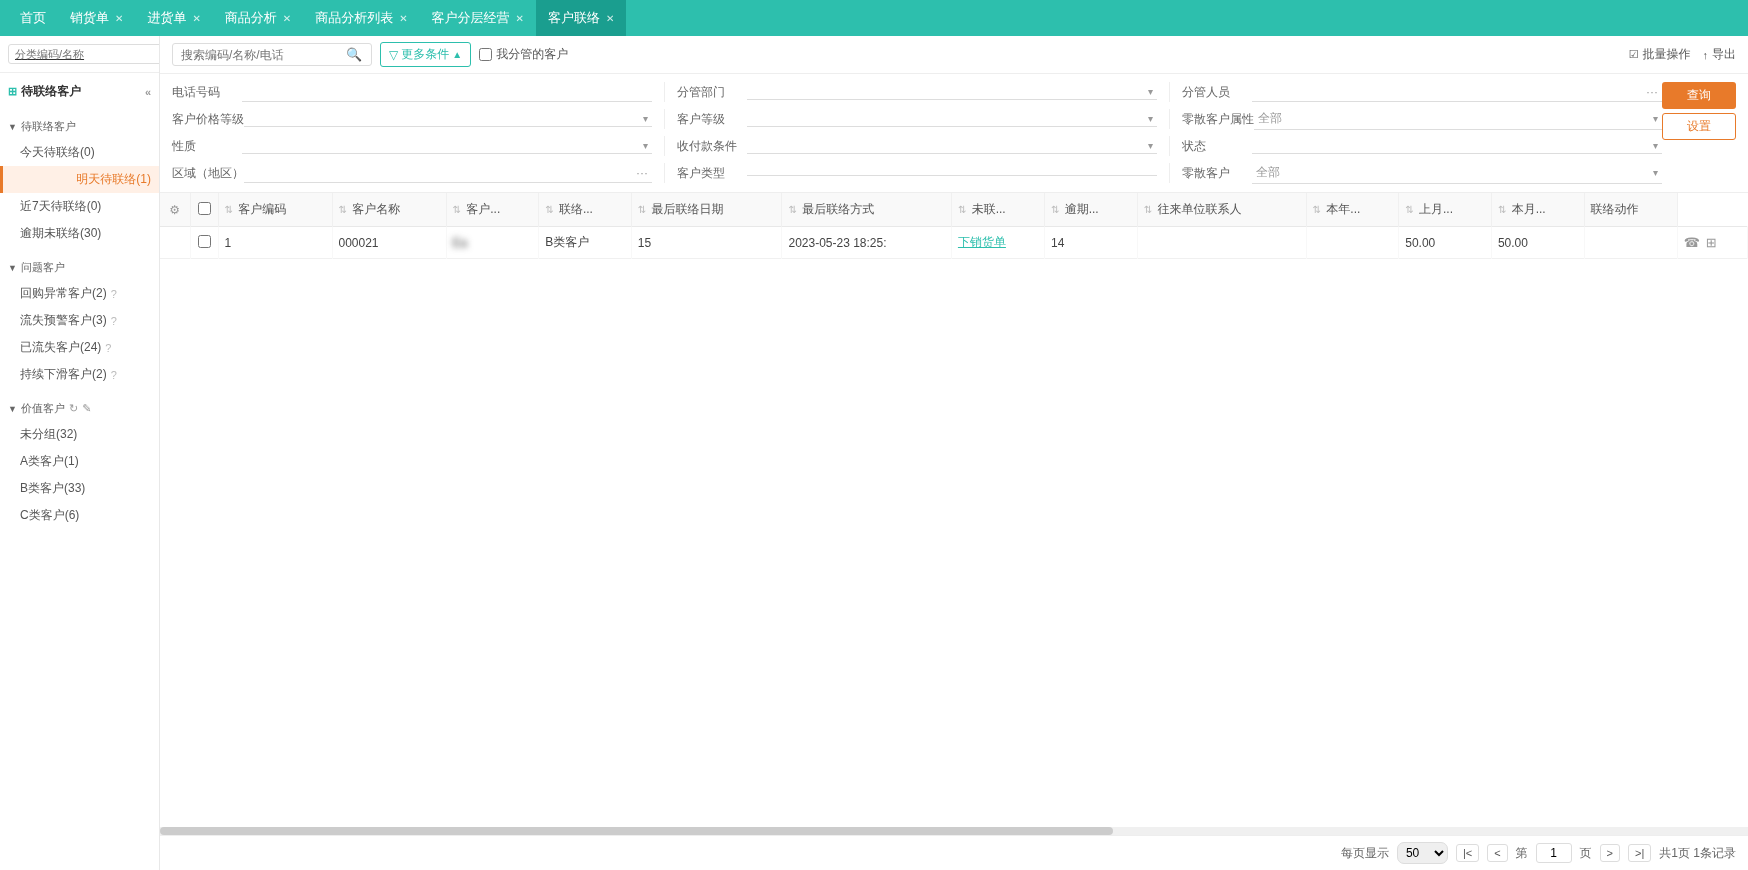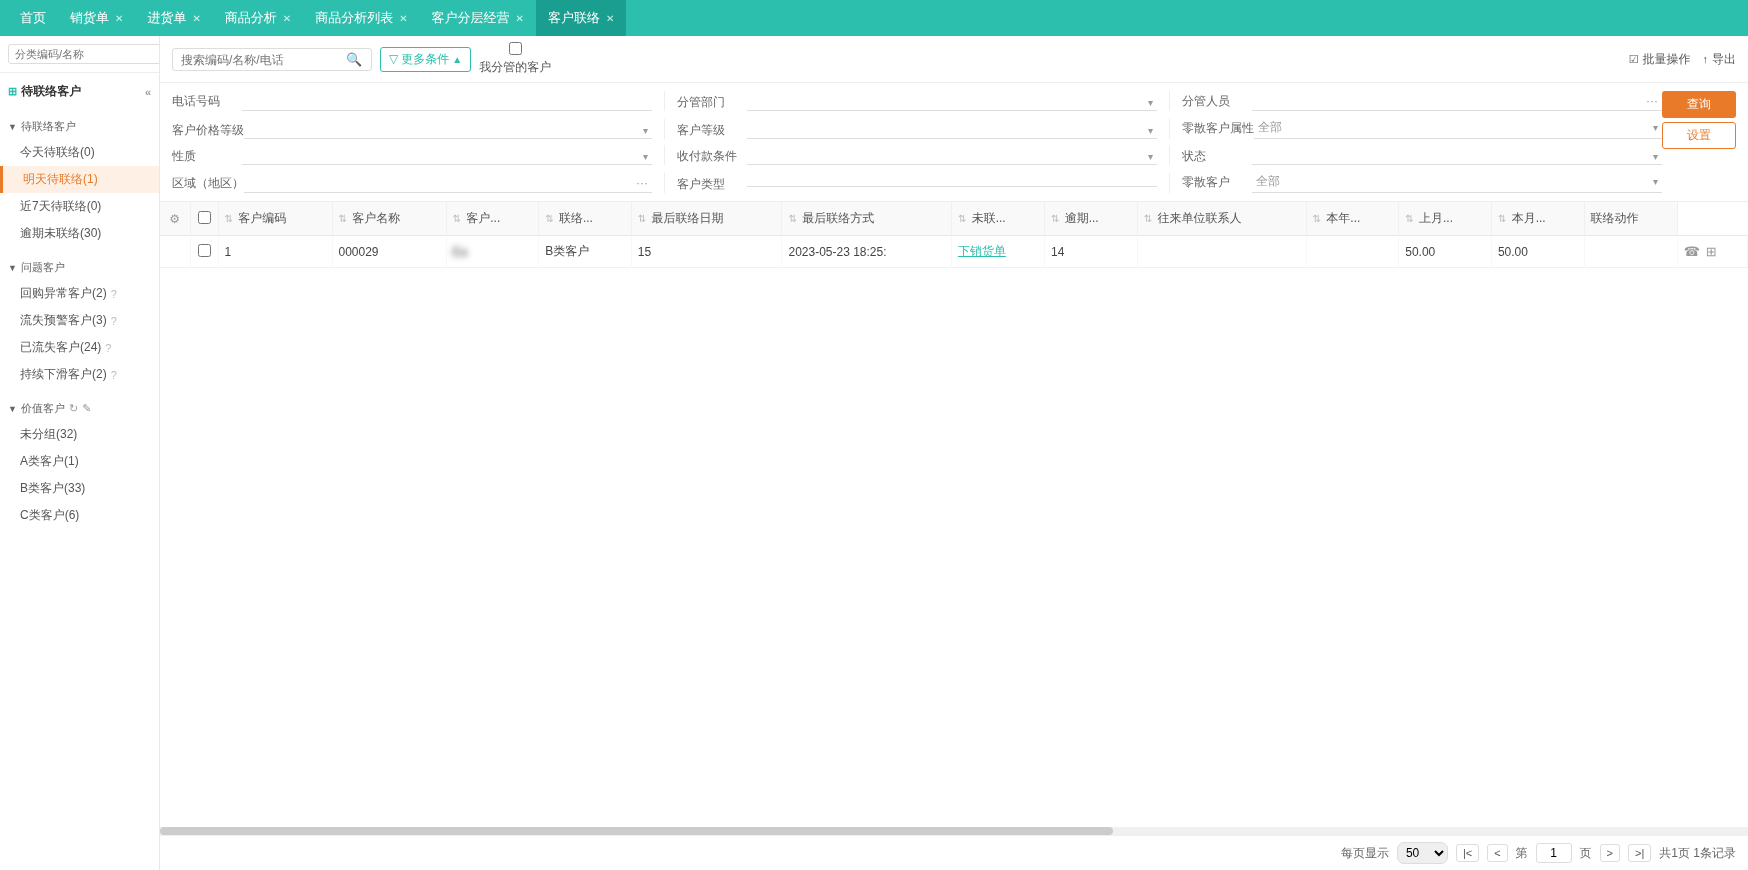--- a/index.html
+++ b/index.html
@@ -43,20 +43,21 @@
       background: #fff;
       border-right: 1px solid #e8e8e8;
       overflow-y: auto;
       flex-shrink: 0;
     }
     .sidebar-search {
       display: flex;
       align-items: center;
       padding: 8px;
       border-bottom: 1px solid #eee;
+      text-decoration: underline;
     }
     .sidebar-search input {
       flex: 1;
       border: 1px solid #ddd;
       border-radius: 3px;
       padding: 3px 6px;
       font-size: 11px;
       outline: none;
     }
 
@@ -101,20 +102,21 @@
       font-size: 12px;
       color: #555;
       cursor: pointer;
       display: flex;
       align-items: center;
     }
     .sidebar-item.active {
       background: #fff0e6;
       color: #e87a2a;
       border-left: 3px solid #e87a2a;
+      justify-content: flex-end;
     }
     .sidebar-item .help-icon {
       margin-left: 4px;
       color: #bbb;
       font-size: 11px;
     }
 
     
     .content-area {
       flex: 1;
@@ -158,21 +160,20 @@
       border: 1px solid #2dbfad;
       border-radius: 3px;
     }
     .filter-checkbox {
       display: flex;
       align-items: center;
       gap: 4px;
       font-size: 12px;
       color: #555;
       cursor: pointer;
-      flex-direction: column;
     }
     .filter-right {
       margin-left: auto;
       display: flex;
       align-items: center;
       gap: 12px;
     }
     .batch-op-btn {
       display: flex;
       align-items: center;
@@ -191,21 +192,21 @@
     }
 
     
     .adv-filter {
       background: #fff;
       border-bottom: 1px solid #eee;
       padding: 8px 12px;
     }
     .filter-row {
       display: flex;
-      align-items: flex-end;
+      align-items: center;
       margin-bottom: 6px;
       gap: 8px;
     }
     .filter-row:last-child { margin-bottom: 0; }
     .filter-field {
       display: flex;
       align-items: center;
       flex: 1;
     }
     .filter-label {
@@ -713,21 +714,21 @@
         <tbody>
           <tr class="table-row">
             <td style="text-align:center;"></td>
             <td style="text-align:center;">
               <input type="checkbox" style="">
             </td>
             <td>
               <span>1</span>
             </td>
             <td>
-              <span>000029</span>
+              <span>000021</span>
             </td>
             <td>
               <span class="td-blurred">Ea</span>
             </td>
             <td>
               <span>B类客户</span>
             </td>
             <td>
               <span>15</span>
             </td>

